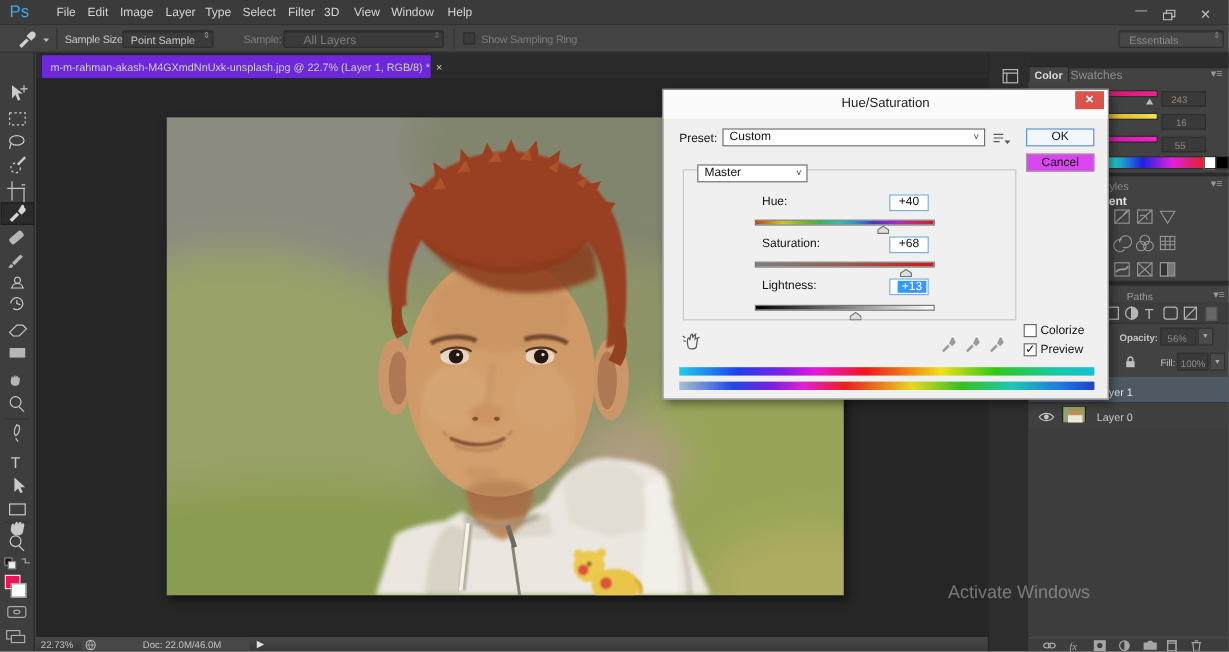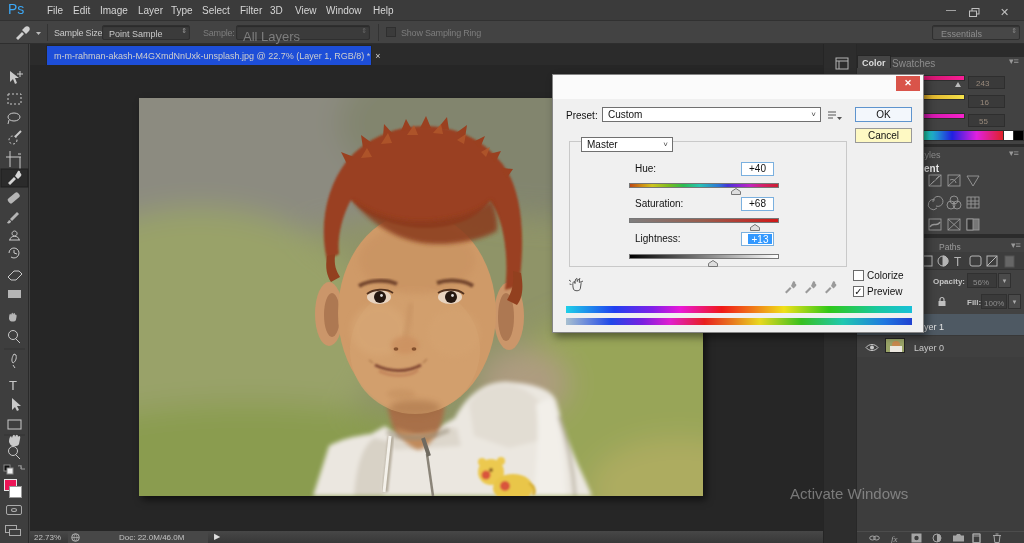--- a/index.html
+++ b/index.html
@@ -13,21 +13,21 @@
 #pslogo{left:8px;top:1px;font-size:14px;font-weight:normal;color:#3da8f5;}
 .winbtn{top:7px;color:#c0c0c0;font-size:10px;}
 
 #optbar{left:0;top:21px;width:1024px;height:23px;background:#434343;border-bottom:1px solid #2e2e2e;}
 #optbar .lbl{top:7px;font-size:9px;color:#c9c9c9;letter-spacing:-0.2px;}
 #optbar .dis{color:#7d7d7d;}
 .combo{height:15px;background:#3b3b3b;border:1px solid #2f2f2f;border-radius:2px;box-shadow:inset 0 1px 1px rgba(0,0,0,.3);}
 .combo .ar{position:absolute;right:2px;top:2px;font-size:7px;color:#999;line-height:5px;}
 
 #tabbar{left:30px;top:44px;width:793px;height:21px;background:#2b2b2b;}
-#doctab{left:16px;top:1px;width:326px;height:20px;background:#1d4ed8;border:1px solid #252525;border-bottom:none;}
+#doctab{left:4px;top:1px;width:326px;height:20px;background:#6d28d9;border:1px solid #252525;border-bottom:none;}
 #doctab span{position:absolute;left:7px;top:5px;font-size:9px;color:#cfcfcf;}
 
 #toolbar{left:0;top:44px;width:29px;height:499px;background:#3e3e3e;border-right:1px solid #2a2a2a;}
 
 #canvas{left:30px;top:65px;width:793px;height:466px;background:#262626;}
 #photo{left:109px;top:33px;width:564px;height:398px;box-shadow:3px 4px 7px rgba(0,0,0,.55);}
 
 #dockstrip{left:823px;top:44px;width:33px;height:499px;background:#2d2d2d;border-left:1px solid #252525;}
 #rightdock{left:856px;top:44px;width:168px;height:499px;background:#424242;border-left:1px solid #282828;}
 
@@ -35,21 +35,21 @@
 #statusbar .s{top:2px;font-size:8px;color:#c2c2c2;}
 
 #aw1{left:790px;top:485px;font-size:15px;color:rgba(185,185,185,.55);}
 #aw2{left:790px;top:505px;font-size:11px;color:rgba(185,185,185,.5);}
 
 #dlg{left:552px;top:74px;width:372px;height:259px;background:#f0f0f0;border:1px solid #858585;
  box-shadow:3px 4px 8px rgba(0,0,0,.45);font-size:10px;color:#111;}
 #dlg .ttl{left:0;top:5px;width:100%;text-align:center;font-size:11px;color:#222;}
 #dlgclose{left:343px;top:1px;width:24px;height:15px;background:#d9544a;color:#fff;
  font-size:9px;text-align:center;line-height:14px;font-weight:bold;}
-.wbtn{width:57px;height:15px;background:#fef9c3;border:1px solid #999;text-align:center;
+.wbtn{width:57px;height:15px;background:#d946ef;border:1px solid #999;text-align:center;
  font-size:10px;line-height:13px;color:#111;}
 .ebox{width:33px;height:14px;background:#fff;border:1px solid #7ab0df;text-align:center;
  font-size:10px;line-height:12px;}
 .track{height:5px;border:1px solid #777;}
 .cb{width:11px;height:11px;background:#fff;border:1px solid #6a6a6a;}
 </style>
 </head>
 <body>
 <div id="root">
 
@@ -74,27 +74,27 @@
   <span class="winbtn t" style="left:1000px;top:6px;font-size:11px">✕</span>
 </div>
 
 <div id="optbar">
   <svg style="left:12px;top:3px" width="30" height="17" viewBox="0 0 30 17">
     <path d="M4,14 L10,8 L12,10 L6,16 Z M10,6 l4,4 l3,-3 c1,-1 1,-3 0,-4 c-1,-1 -3,-1 -4,0 Z" fill="#cfcfcf"></path>
     <path d="M24,8 l5,0 l-2.5,3 Z" fill="#bbb"></path>
   </svg>
   <div style="left:47px;top:3px;width:1px;height:17px;background:#333;"></div>
   <span class="lbl t" style="left:54px">Sample Size:</span>
-  <div class="combo" style="left:102px;top:4px;width:88px;text-align:right;">
+  <div class="combo" style="left:102px;top:4px;width:76px;text-align:right;">
     <span style="position:absolute;left:6px;top:3px;font-size:9px;color:#c9c9c9;">Point Sample</span>
     <span class="ar">⇕</span>
   </div>
   <span class="lbl dis t" style="left:203px">Sample:</span>
   <div class="combo" style="left:236px;top:4px;width:134px;">
-    <span style="position:absolute;left:6px;top:3px;font-size:13px;color:#7d7d7d;">All Layers</span>
+    <span style="position:absolute;left:16px;top:3px;font-size:10px;color:#7d7d7d;">All Layers</span>
     <span class="ar" style="color:#666">⇕</span>
   </div>
   <div style="left:378px;top:3px;width:1px;height:17px;background:#333;"></div>
   <div style="left:386px;top:6px;width:10px;height:10px;background:#3b3b3b;border:1px solid #2f2f2f;"></div>
   <span class="lbl dis t" style="left:401px">Show Sampling Ring</span>
   <div class="combo" style="left:932px;top:4px;width:88px;background:#474747;">
     <span style="position:absolute;left:8px;top:3px;font-size:9px;color:#8d8d8d;">Essentials</span>
     <span class="ar" style="color:#888">⇕</span>
   </div>
 </div>
@@ -386,21 +386,21 @@
   <div style="left:0;top:226px;width:168px;height:21px;background:#424242;"></div>
   <span class="t" style="left:76px;top:233px;font-size:8px;font-weight:bold;color:#c4c4c4;">Opacity:</span>
   <div style="left:110px;top:229px;width:30px;height:15px;background:#3a3a3a;border:1px solid #303030;"></div>
   <span class="t" style="left:116px;top:234px;font-size:8px;color:#8d8d8d;">56%</span>
   <div style="left:141px;top:229px;width:13px;height:15px;background:#4a4a4a;border:1px solid #303030;color:#aaa;font-size:6px;text-align:center;line-height:14px;">▼</div>
 
   <svg style="left:80px;top:252px" width="10" height="11" viewBox="0 0 10 11">
         <rect x="1.5" y="5" width="7" height="5" fill="#c0c0c0"></rect>
         <path d="M3,5 V3.5 a2,2 0 0,1 4,0 V5" stroke="#c0c0c0" fill="none" stroke-width="1.2"></path>
       </svg>
-  <span class="t" style="left:110px;top:254px;font-size:8px;font-weight:bold;color:#c4c4c4;">Fill:</span>
+  <span class="t" style="left:110px;top:254px;font-size:8px;font-weight:normal;color:#c4c4c4;">Fill:</span>
   <div style="left:124px;top:250px;width:26px;height:15px;background:#3a3a3a;border:1px solid #303030;"></div>
   <span class="t" style="left:127px;top:255px;font-size:8px;color:#8d8d8d;">100%</span>
   <div style="left:151px;top:250px;width:13px;height:15px;background:#4a4a4a;border:1px solid #303030;color:#aaa;font-size:6px;text-align:center;line-height:14px;">▼</div>
 
   <div style="left:0;top:270px;width:168px;height:21px;background:#4e5963;"></div>
   <span class="t" style="left:57px;top:278px;font-size:9px;color:#e4e4e4;">Layer 1</span>
   <div style="left:0;top:291px;width:168px;height:22px;background:#404040;border-top:1px solid #383838;"></div>
   <svg style="left:8px;top:299px" width="14" height="9" viewBox="0 0 14 9">
         <path d="M1,4.5 C4,0.5 10,0.5 13,4.5 C10,8.5 4,8.5 1,4.5 Z" fill="none" stroke="#c9c9c9"></path>
         <circle cx="7" cy="4.5" r="2" fill="#c9c9c9"></circle>
@@ -436,20 +436,21 @@
         <path d="M1,4.5 h7 M4.5,1 c-2,2 -2,5 0,7 M4.5,1 c2,2 2,5 0,7" stroke="#b5b5b5" fill="none" stroke-width=".7"></path>
       </svg>
   <span class="s t" style="left:89px;">Doc: 22.0M/46.0M</span>
   <span class="s t" style="left:184px;top:1px;color:#e0e0e0;font-size:8px;">▶</span>
 </div>
 
 <span id="aw1" class="t">Activate Windows</span>
 
 <div id="dlg">
   <div style="left:0;top:0;width:370px;height:24px;background:#fbfbfb;"></div>
+  <span class="ttl t" style="position:absolute;">Hue/Saturation</span>
   <div id="dlgclose">✕</div>
 
   <span class="t" style="left:13px;top:35px;">Preset:</span>
   <div style="left:49px;top:32px;width:219px;height:15px;background:#fff;border:1px solid #707070;">
     <span style="position:absolute;left:5px;top:1px;">Custom</span>
     <span style="position:absolute;right:4px;top:2px;font-size:8px;color:#444;">˅</span>
   </div>
   <svg style="left:274px;top:35px" width="16" height="12" viewBox="0 0 16 12" stroke="#555" fill="none">
     <path d="M1,2 h8 M1,5 h8 M1,8 h5"></path>
         <path d="M10,7 l5,0 l-2.5,3 Z" fill="#555" stroke="none"></path>

